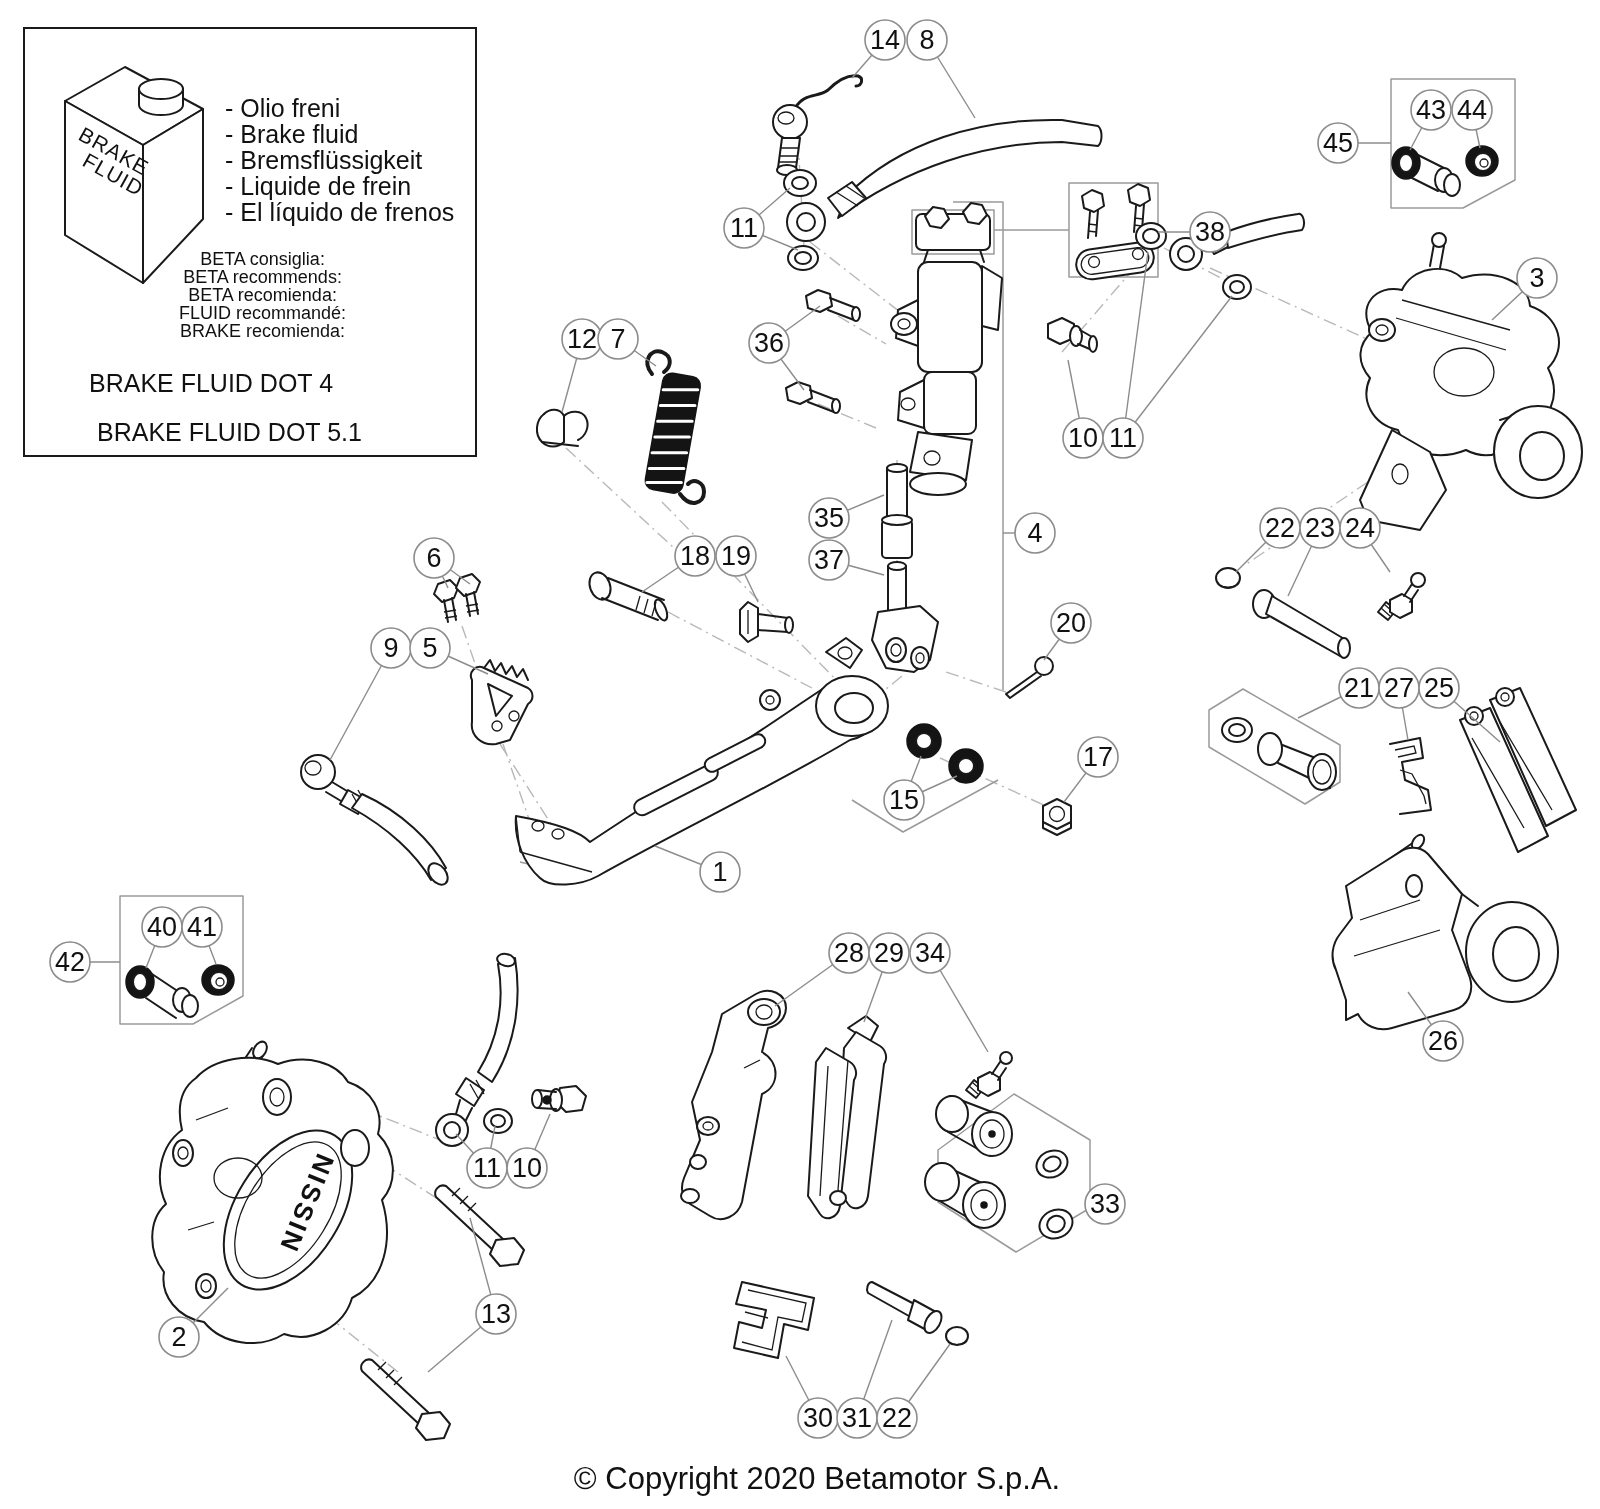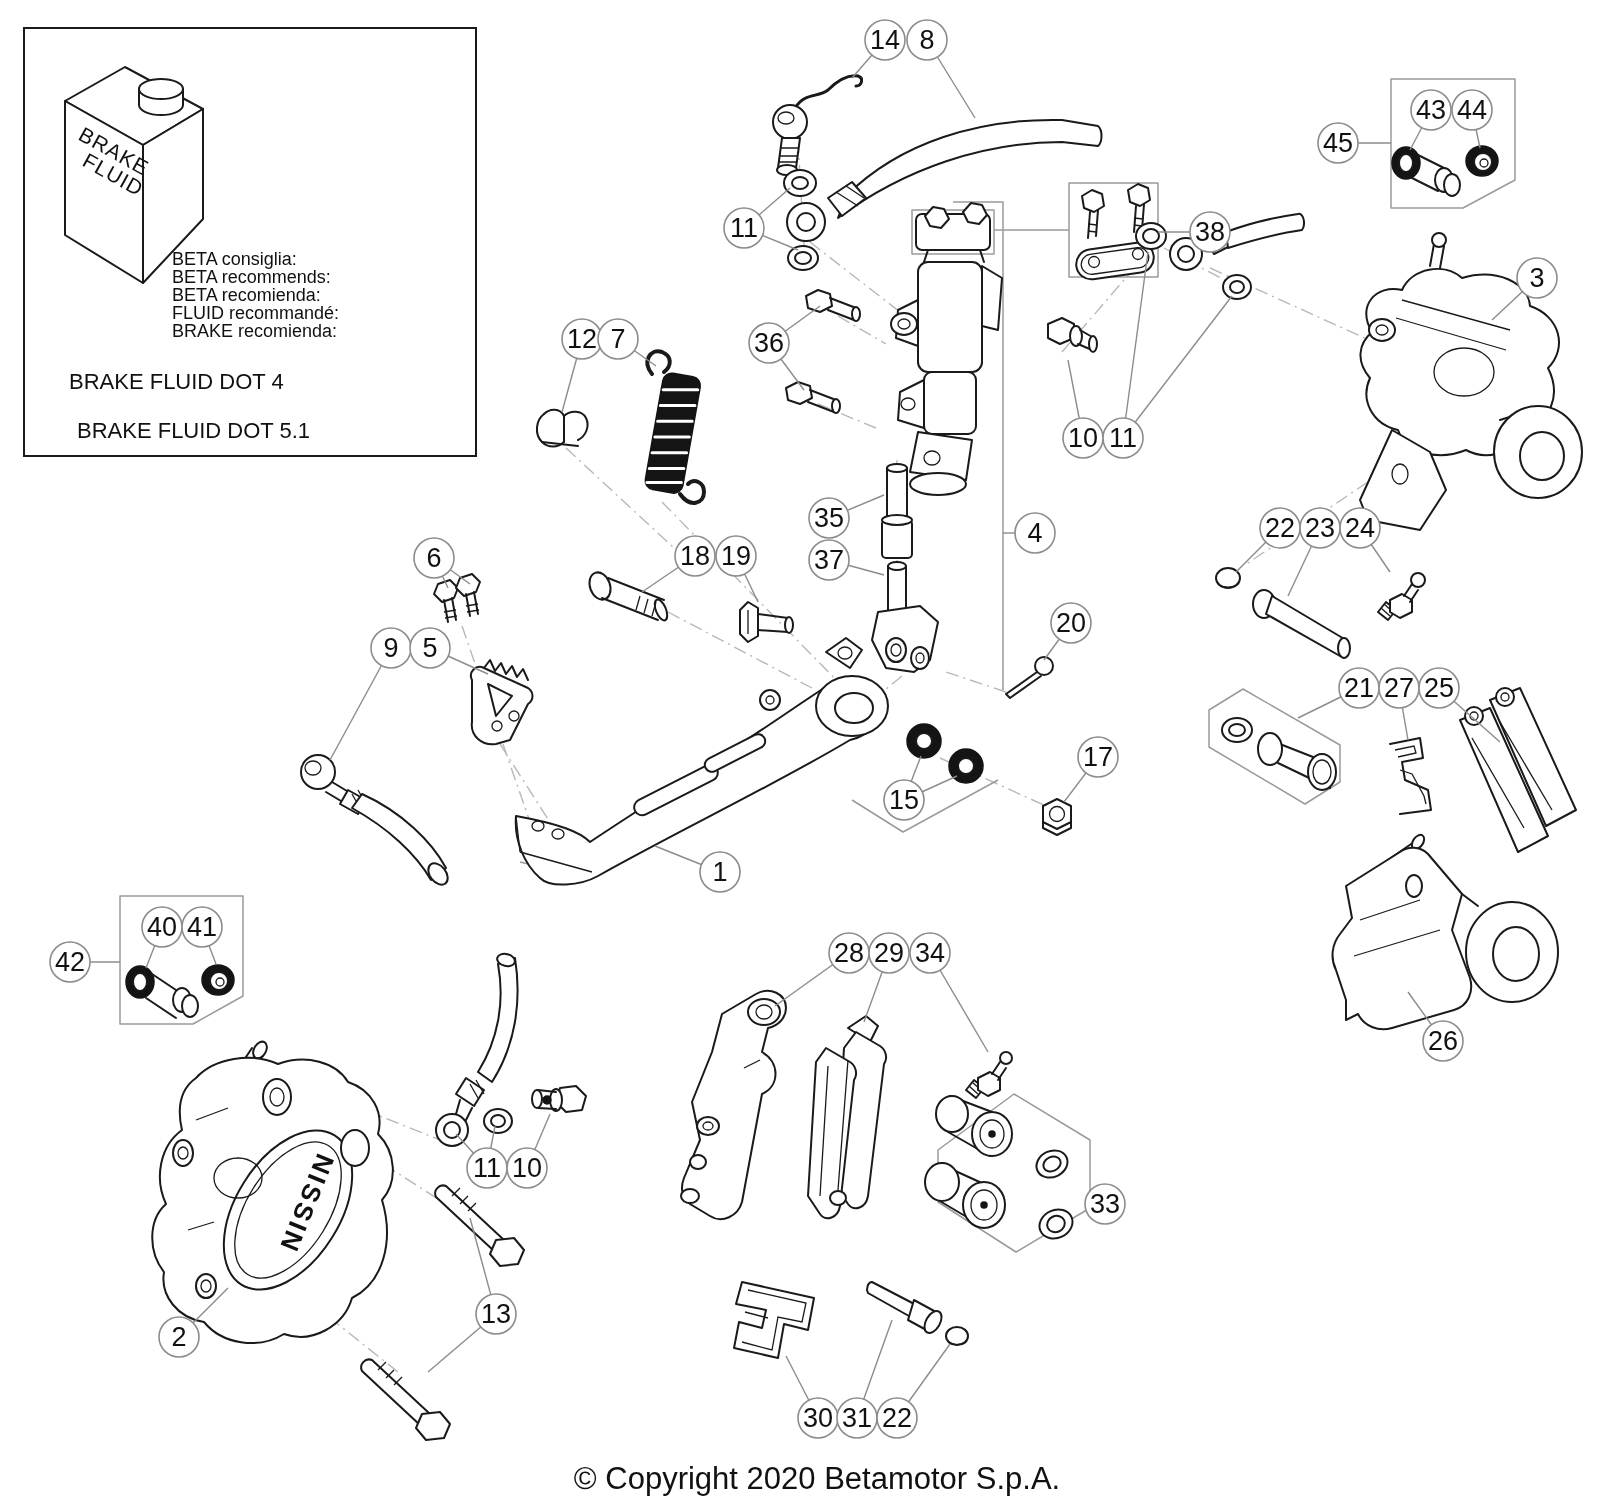--- a/index.html
+++ b/index.html
@@ -5,22 +5,22 @@
   html,body{margin:0;padding:0;background:#fff;}
   .page{position:relative;width:1600px;height:1509px;background:#fff;overflow:hidden;
         font-family:"Liberation Sans",sans-serif;color:#111;}
   #diagram{position:absolute;left:0;top:0;}
 
   
   .info-box{position:absolute;left:23px;top:27px;width:454px;height:430px;
             border:2.5px solid #1a1a1a;box-sizing:border-box;background:#fff;}
   .bottle-svg{position:absolute;left:28px;top:10px;}
   .fluid-names{position:absolute;left:200px;top:66px;font-size:25px;line-height:26px;white-space:nowrap;}
-  .beta-list{position:absolute;left:147px;top:221px;font-size:18px;line-height:18px;white-space:nowrap;}
-  .dot{position:absolute;left:44px;font-size:22px;white-space:nowrap;}
+  .beta-list{position:absolute;left:154px;top:221px;font-size:18px;line-height:18px;white-space:nowrap;text-align:center;}
+  .dot{position:absolute;left:64px;font-size:25px;white-space:nowrap;}
   .dot4{top:340px;} .dot51{top:389px;margin-left:8px;}
 
   .copyright{position:absolute;left:0;top:1461px;width:1634px;text-align:center;font-size:31px;}
 
   
   .p{fill:#fff;stroke:#1a1a1a;stroke-width:2;stroke-linejoin:round;stroke-linecap:round;}
   .pl{fill:none;stroke:#1a1a1a;stroke-width:2;stroke-linejoin:round;stroke-linecap:round;}
   .pt{fill:none;stroke:#1a1a1a;stroke-width:1.3;}
   .dk{fill:#141414;stroke:#141414;stroke-width:1.5;stroke-linejoin:round;}
   .wl{fill:none;stroke:#fff;stroke-width:3;stroke-linecap:round;}
@@ -42,20 +42,27 @@
       <g>
         <polygon class="p" points="12,62 72,28 150,70 90,106"></polygon>
         <polygon class="p" points="12,62 90,106 90,244 12,196"></polygon>
         <polygon class="p" points="90,106 150,70 150,180 90,244"></polygon>
         <path class="p" d="M86,50 L86,66 A22,10 0 0 0 130,66 L130,50"></path>
         <ellipse class="p" cx="108" cy="50" rx="22" ry="10"></ellipse>
         <text class="bottle-label" transform="translate(24,100) rotate(29)">BRAKE</text>
         <text class="bottle-label" transform="translate(28,126) rotate(29)">FLUID</text>
       </g>
     </svg>
+    <div class="fluid-names">
+      <div>- Olio freni</div>
+      <div>- Brake fluid</div>
+      <div>- Bremsflüssigkeit</div>
+      <div>- Liquide de frein</div>
+      <div>- El líquido de frenos</div>
+    </div>
     <div class="beta-list">
       <div>BETA consiglia:</div>
       <div>BETA recommends:</div>
       <div>BETA recomienda:</div>
       <div>FLUID recommandé:</div>
       <div>BRAKE recomienda:</div>
     </div>
     <div class="dot dot4">BRAKE FLUID DOT 4</div>
     <div class="dot dot51">BRAKE FLUID DOT 5.1</div>
   </div>

